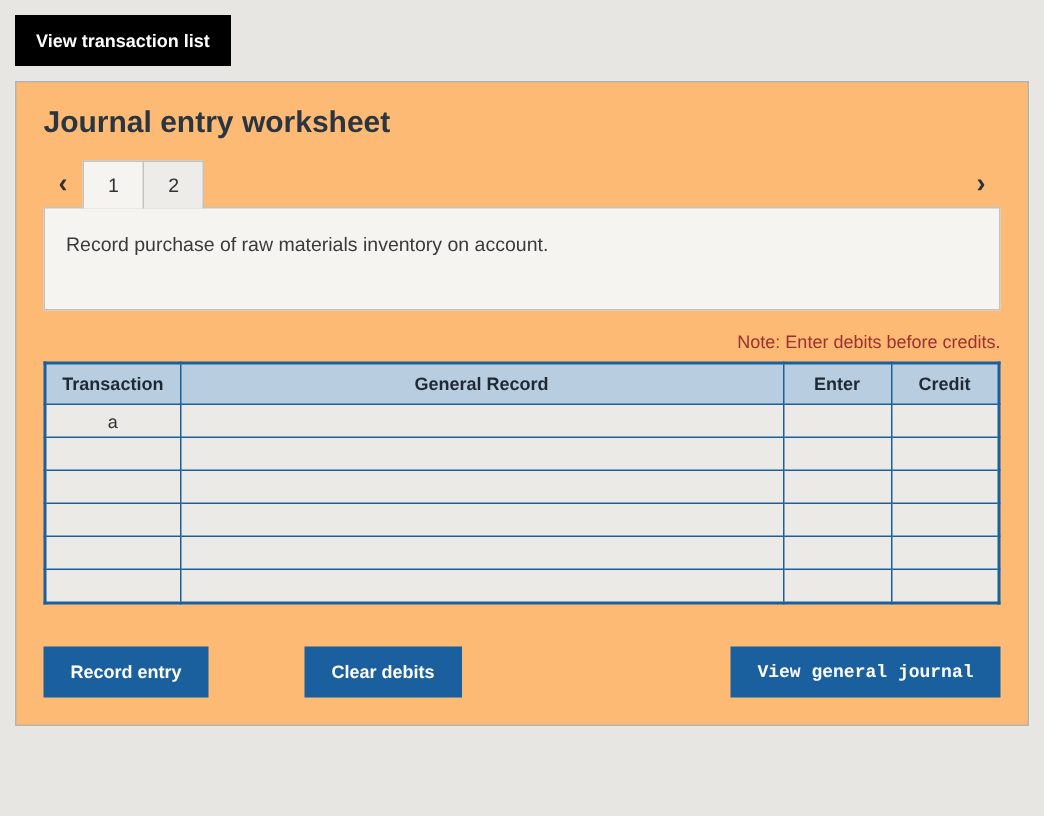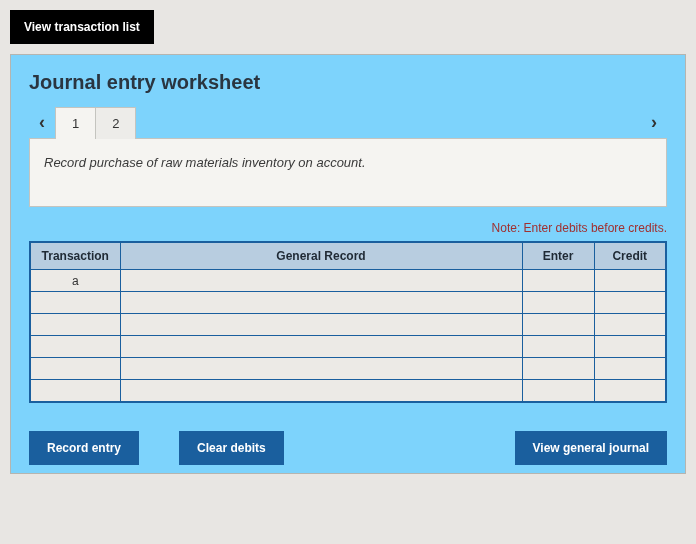--- a/index.html
+++ b/index.html
@@ -15,22 +15,22 @@
   color: #fff;
   border: none;
   padding: 10px 14px;
   font-size: 12px;
   font-weight: bold;
   cursor: pointer;
   margin-bottom: 10px;
 }
 .worksheet {
   border: 1px solid #b5b5b0;
-  background: #7dd3fc;
-  padding: 16px 18px 8px 18px;
+  background: #fdba74;
+  padding: 16px 18px 18px 18px;
 }
 .title {
   font-size: 20px;
   font-weight: bold;
   color: #2a3540;
   margin-bottom: 12px;
 }
 .tab-row {
   display: flex;
   align-items: center;
@@ -61,21 +61,20 @@
   z-index: 2;
 }
 .instruction-box {
   border: 1px solid #c4c4bf;
   background: #f5f4f1;
   padding: 16px 14px 36px 14px;
   font-size: 13px;
   color: #3a3a3a;
   margin-top: -1px;
   margin-bottom: 14px;
-  font-style: italic;
 }
 .note {
   font-size: 12px;
   color: #a03030;
   margin-bottom: 6px;
   text-align: right;
 }
 .journal-table {
   border-collapse: collapse;
   width: 100%;
@@ -99,32 +98,32 @@
   color: #333;
 }
 .col-trans { width: 90px; }
 .col-gj { width: auto; }
 .col-deb { width: 72px; }
 .col-cred { width: 72px; }
 .btn-row {
   display: flex;
   align-items: center;
   margin-top: 28px;
-  gap: 40px;
+  gap: 64px;
 }
 .action-btn {
   background: #1a5f9e;
   color: #fff;
   border: none;
   padding: 10px 18px;
   font-size: 12px;
   font-weight: bold;
   cursor: pointer;
 }
-.action-btn.vgj { margin-left: auto; }
+.action-btn.vgj { margin-left: auto; font-family: Liberation Mono, monospace; }
 </style>
 </head>
 <body>
 
 
 
 <button class="top-btn">View transaction list</button>
 
 <div class="worksheet">
   <div class="title">Journal entry worksheet</div>

